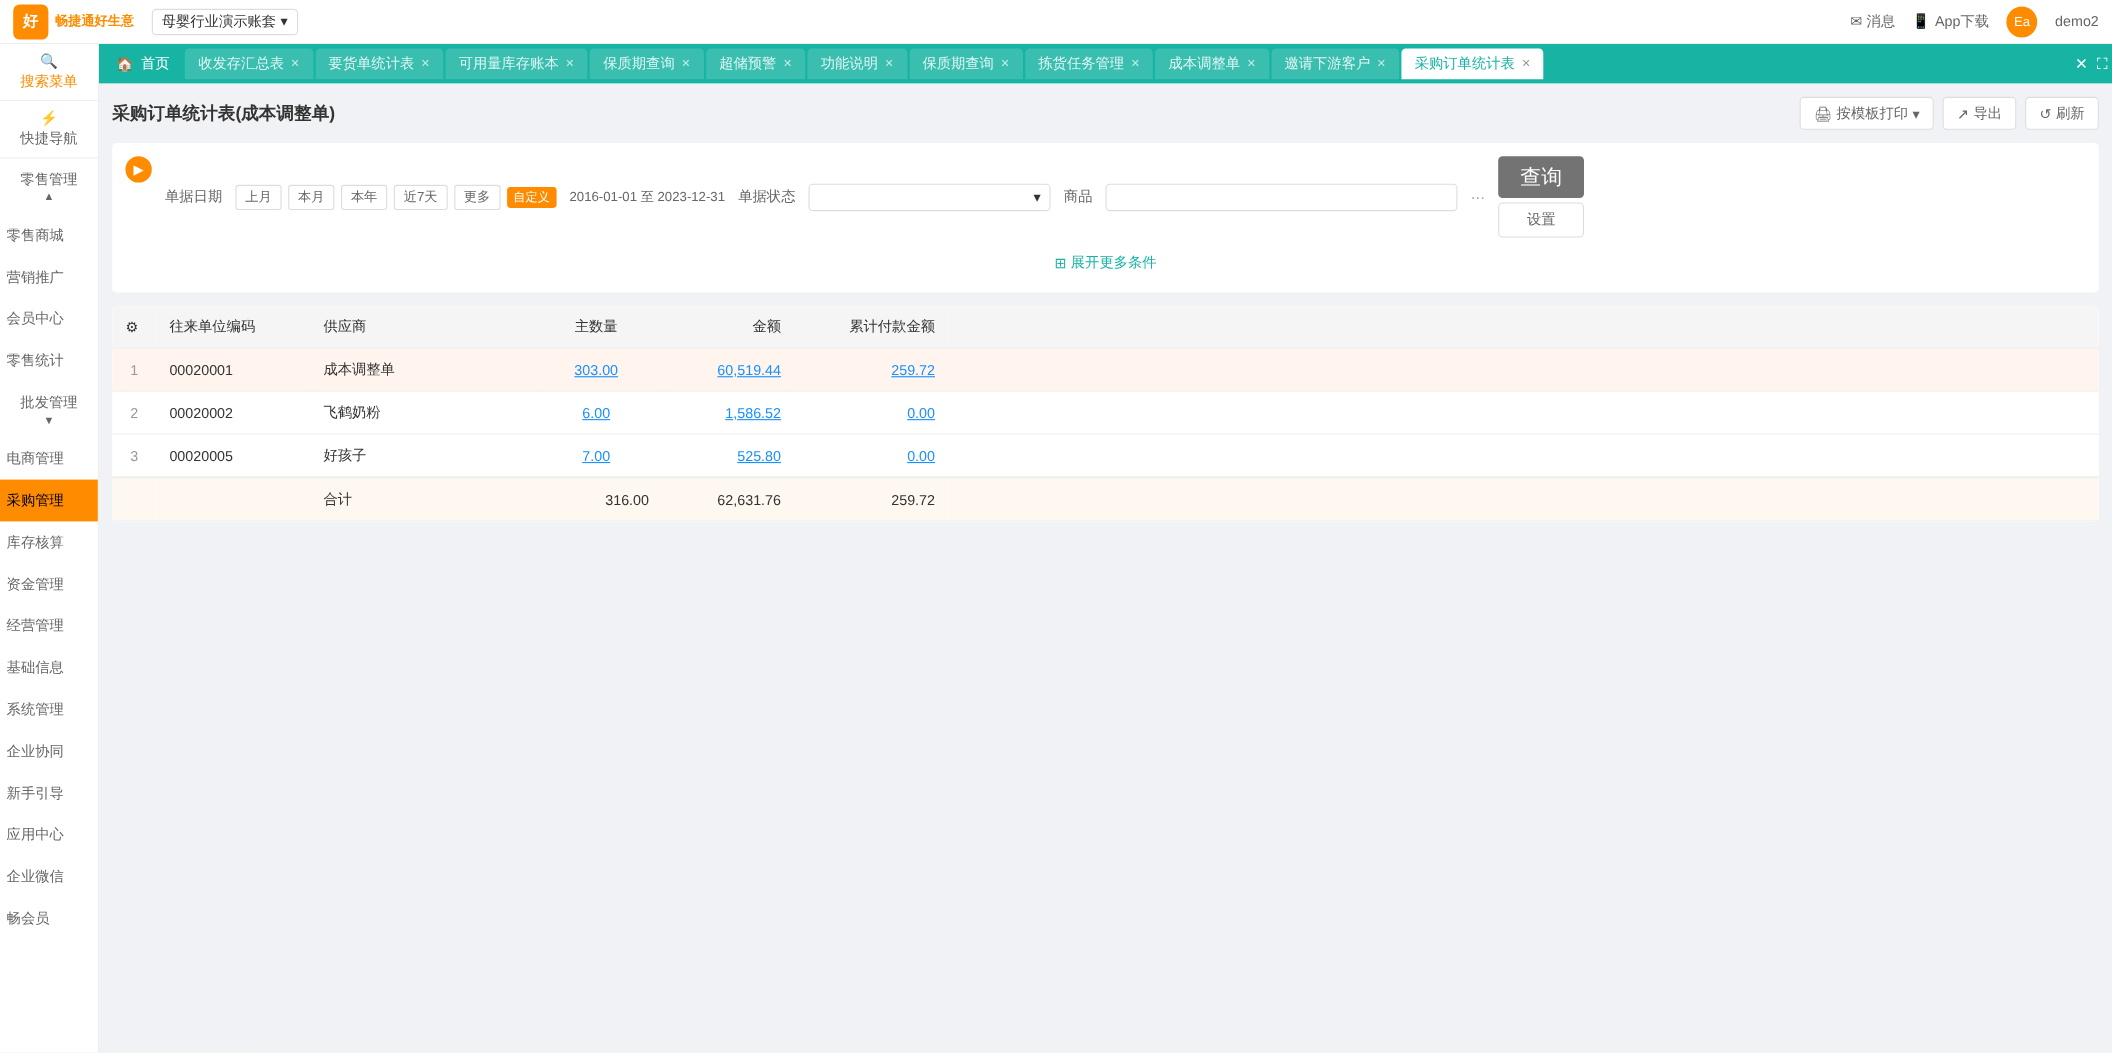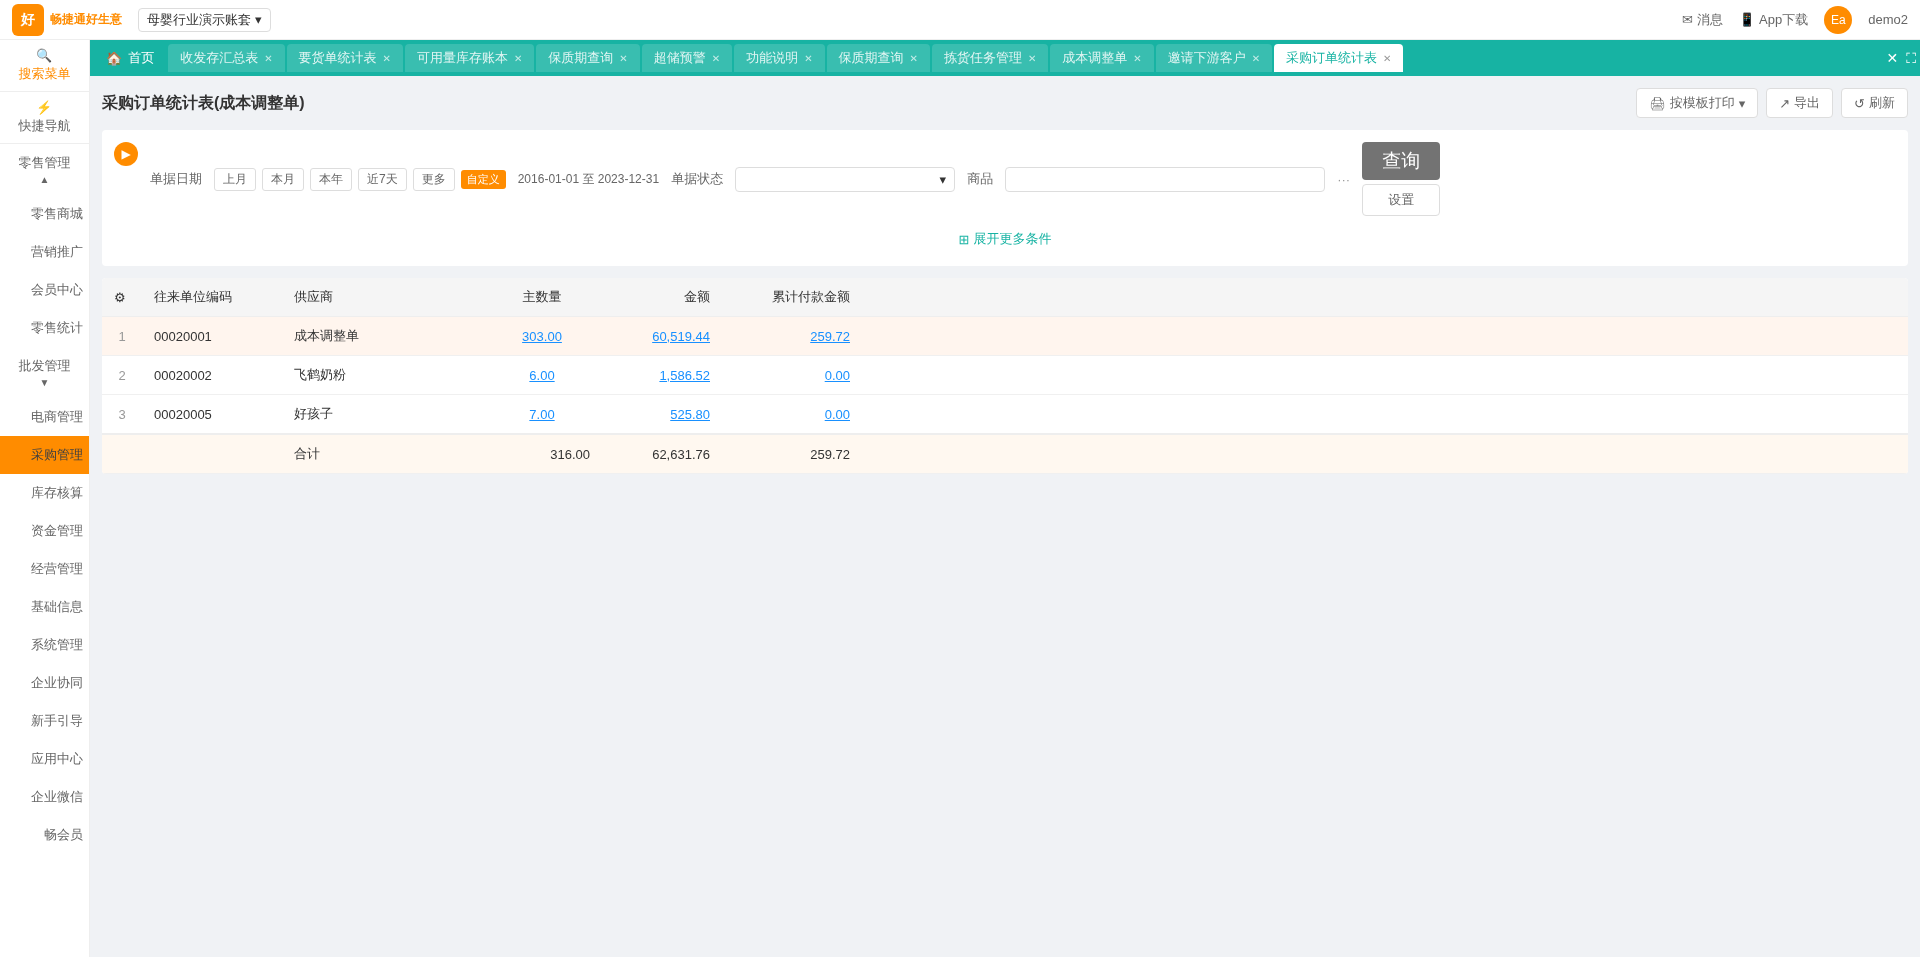--- a/index.html
+++ b/index.html
@@ -15,22 +15,22 @@
     .topbar-right .msg, .topbar-right .app { display: flex; align-items: center; gap: 4px; cursor: pointer; font-size: 13px; }
     .user-avatar { width: 28px; height: 28px; border-radius: 50%; background: #ff8c00; display: flex; align-items: center; justify-content: center; color: white; font-size: 12px; }
 
     
     .main-layout { display: flex; flex: 1; overflow: hidden; }
 
     
     .sidebar { width: 90px; background: #fff; border-right: 1px solid #eee; display: flex; flex-direction: column; overflow-y: auto; }
     .sidebar-search { padding: 8px 6px; display: flex; flex-direction: column; align-items: center; gap: 2px; cursor: pointer; color: #ff8c00; font-size: 12px; border-bottom: 1px solid #eee; }
     .sidebar-nav { padding: 8px 6px; display: flex; flex-direction: column; align-items: center; gap: 2px; cursor: pointer; color: #666; font-size: 12px; border-bottom: 1px solid #eee; }
-    .sidebar-item { padding: 10px 6px; display: flex; flex-direction: column; align-items: flex-end; gap: 2px; cursor: pointer; color: #666; font-size: 12px; }
-    .sidebar-item.active { background: #ff8c00; color: #404040; }
+    .sidebar-item { padding: 10px 6px; display: flex; flex-direction: column; align-items: flex-start; gap: 2px; cursor: pointer; color: #666; font-size: 12px; }
+    .sidebar-item.active { background: #ff8c00; color: #000000; }
     .sidebar-item.has-sub { display: flex; flex-direction: column; align-items: center; justify-content: center; gap: 2px; }
 
     
     .content-area { flex: 1; display: flex; flex-direction: column; overflow: hidden; }
 
     
     .tabbar { height: 36px; background: #17b3a3; display: flex; align-items: center; padding: 0 4px; gap: 2px; overflow-x: auto; }
     .tab { height: 28px; padding: 0 12px; border-radius: 4px 4px 0 0; display: flex; align-items: center; gap: 6px; cursor: pointer; white-space: nowrap; font-size: 12px; color: rgba(255,255,255,0.85); background: rgba(255,255,255,0.15); }
     .tab.active { background: #fff; color: #17b3a3; font-weight: 500; }
     .tab .close-btn { font-size: 10px; color: rgba(255,255,255,0.7); cursor: pointer; }

